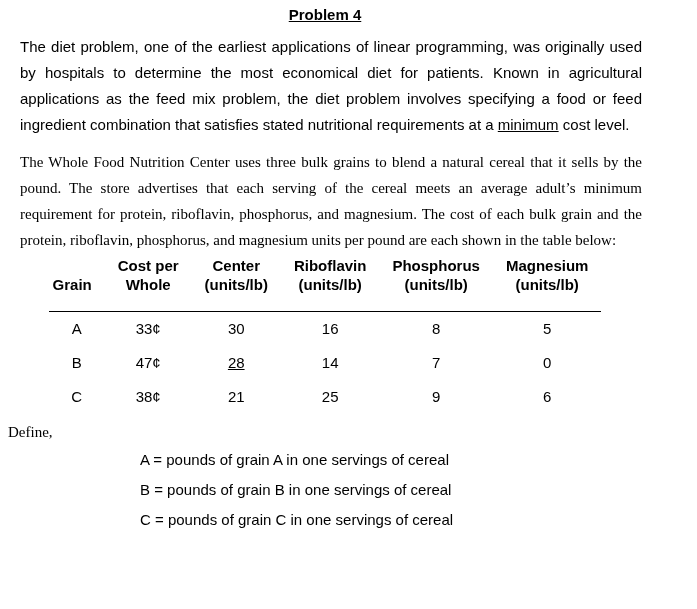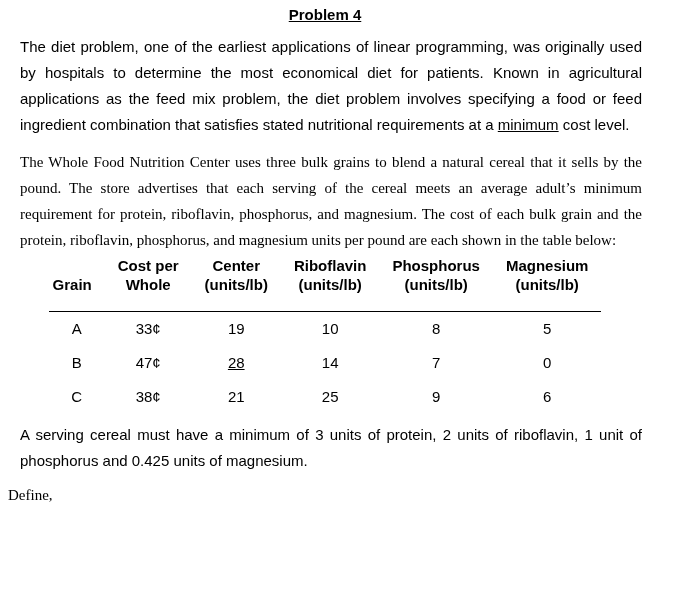--- a/index.html
+++ b/index.html
@@ -103,22 +103,22 @@
         <th>
           <div>Magnesium</div>
           <div>(units/lb)</div>
         </th>
       </tr>
     </thead>
     <tbody>
       <tr>
         <td>A</td>
         <td>33¢</td>
-        <td>19</td>
-        <td>10</td>
+        <td>30</td>
+        <td>16</td>
         <td>8</td>
         <td>5</td>
       </tr>
       <tr>
         <td>B</td>
         <td>47¢</td>
         <td class="u-mark">28</td>
         <td>14</td>
         <td>7</td>
         <td>0</td>
@@ -127,18 +127,22 @@
         <td>C</td>
         <td>38¢</td>
         <td>21</td>
         <td>25</td>
         <td>9</td>
         <td>6</td>
       </tr>
     </tbody>
   </table>
 
-  <p class="para">A serving cereal must have a minimum of 3 units of protein, 2 units of riboflavin, 1 unit of phosphorus and 0.425 units of magnesium.</p>
 
   <p class="define-label">Define,</p>
 
+  <div class="definitions">
+    <p>A = pounds of grain A in one servings of cereal</p>
+    <p>B = pounds of grain B in one servings of cereal</p>
+    <p>C = pounds of grain C in one servings of cereal</p>
+  </div>
 
 </div>
 
 </body></html>

